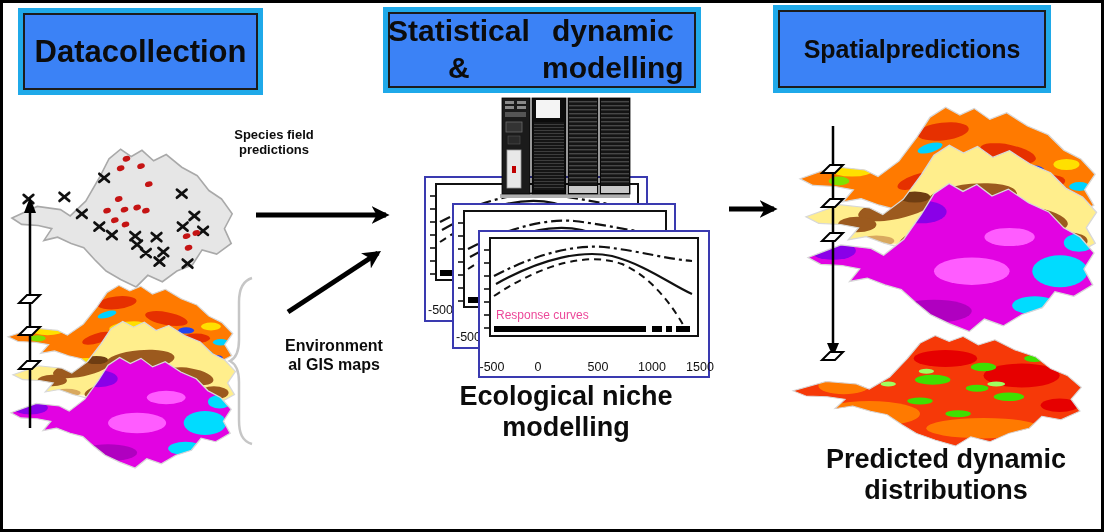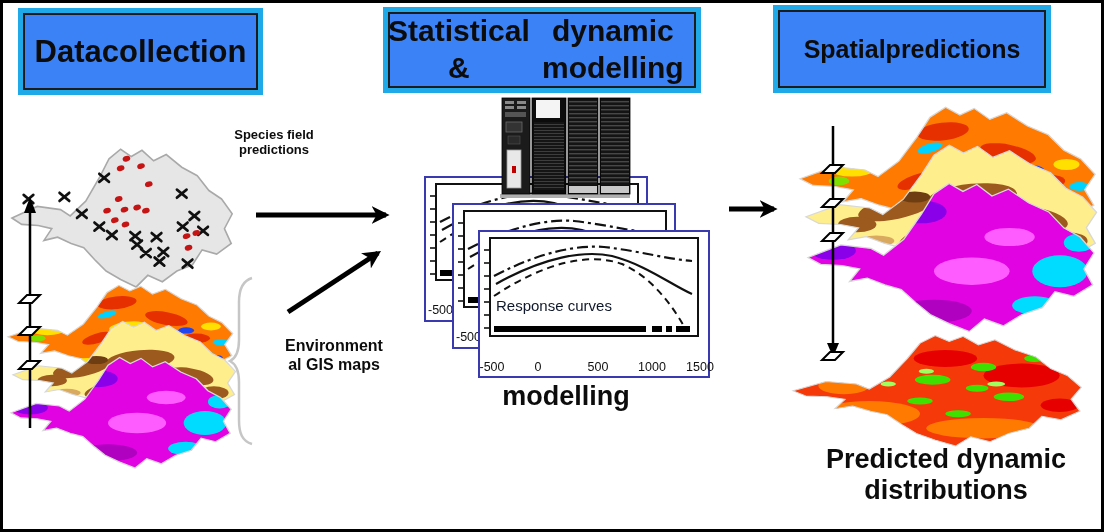--- a/index.html
+++ b/index.html
@@ -29,21 +29,21 @@
   
   #gfx{position:absolute;left:0;top:0;width:1104px;height:532px;}
   #servers{position:absolute;left:498px;top:96px;width:136px;height:106px;}
   
   .frame{position:absolute;background:#fff;border:2px solid #3A3AB0;box-sizing:border-box;}
   #frame-a{left:424px;top:176px;width:224px;height:146px;}
   #frame-b{left:452px;top:203px;width:224px;height:146px;}
   #frame-c{left:478px;top:230px;width:232px;height:148px;}
   .frame > svg{position:absolute;left:0;top:0;width:100%;height:100%;}
   .neg-tick{position:absolute;left:2px;bottom:3px;font-size:12.5px;color:#111;}
-  .rc-label{position:absolute;left:16px;top:65px;font-size:15px;color:#0f172a;}
+  .rc-label{position:absolute;left:16px;top:76px;font-size:12px;color:#ec4899;}
   .xticks span{position:absolute;bottom:2px;font-size:12.5px;color:#111;transform:translateX(-50%);}
 </style>
 </head>
 <body>
 
 <div class="canvas">
 
   <svg id="gfx" viewBox="0 0 1104 532">
     <defs>
 
@@ -376,20 +376,21 @@
 
   <div class="ann" id="ann-species">
     <span>Species field</span>
     <span>predictions</span>
   </div>
   <div class="ann" id="ann-env">
     <span>Environment</span>
     <span>al GIS maps</span>
   </div>
   <div class="ann" id="ann-eco">
+    <span>Ecological niche</span>
     <span>modelling</span>
   </div>
   <div class="ann" id="ann-pred">
     <span>Predicted dynamic</span>
     <span>distributions</span>
   </div>
 
 </div>
 
 </body></html>

